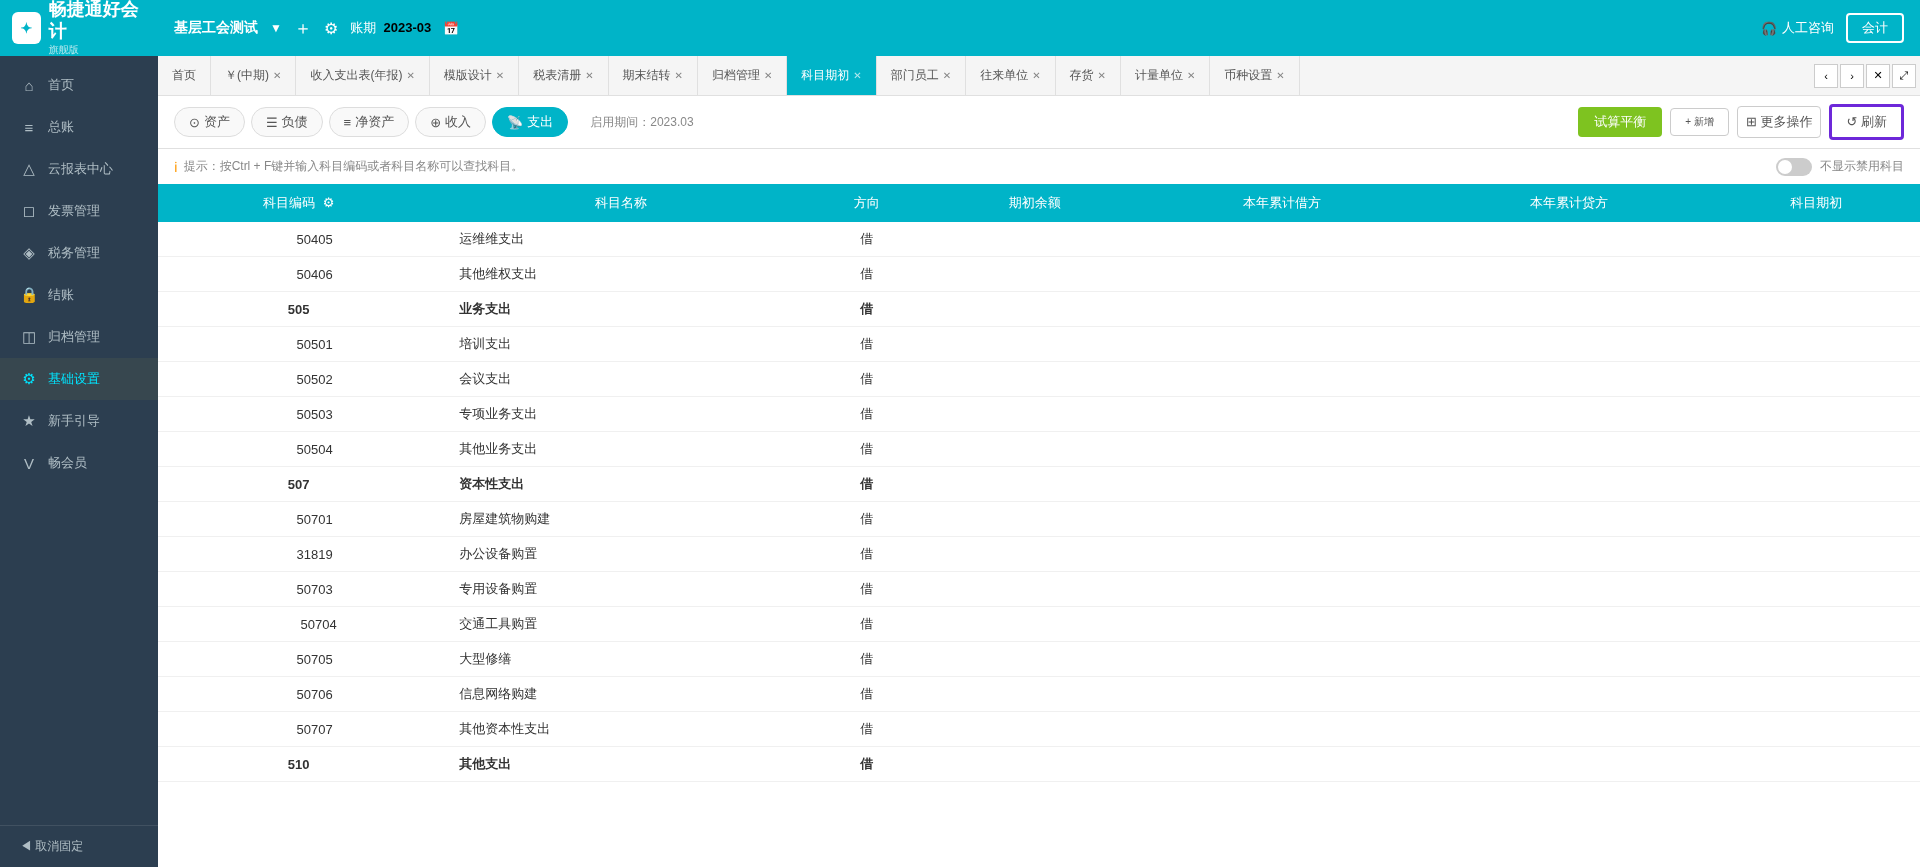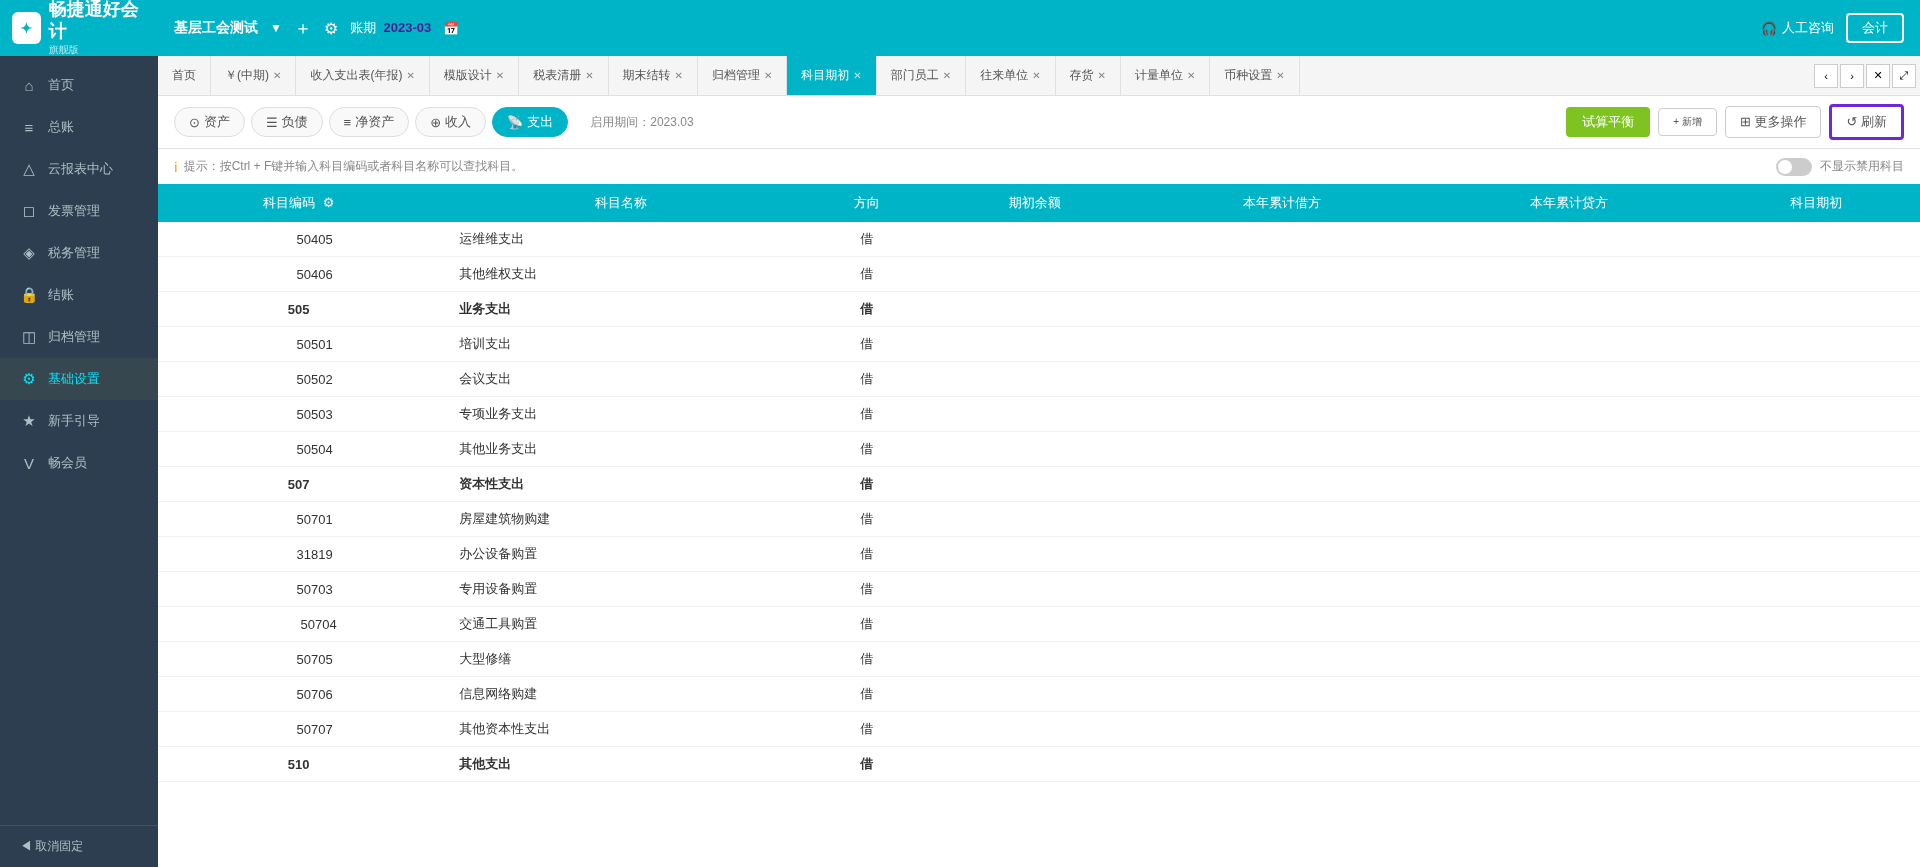--- a/index.html
+++ b/index.html
@@ -21,21 +21,21 @@
     
     .main { flex: 1; display: flex; flex-direction: column; height: 867px; overflow: hidden; }
 
     
     .header { background: #00b4c8; height: 56px; display: flex; align-items: center; padding: 0 16px; gap: 12px; flex-shrink: 0; }
     .header-company { color: white; font-size: 14px; font-weight: bold; }
     .header-dropdown { color: white; font-size: 12px; cursor: pointer; }
     .header-add { color: white; font-size: 18px; cursor: pointer; }
     .header-settings { color: white; font-size: 16px; cursor: pointer; }
     .header-period { color: white; font-size: 13px; }
-    .header-period-val { color: #4c1d95; font-weight: bold; }
+    .header-period-val { color: #000000; font-weight: bold; }
     .header-calendar { color: white; cursor: pointer; }
     .header-right { margin-left: auto; display: flex; align-items: center; gap: 12px; }
     .header-consult { color: white; font-size: 13px; cursor: pointer; display: flex; align-items: center; gap: 4px; }
     .header-user-btn { background: transparent; border: 2px solid white; color: white; padding: 4px 14px; border-radius: 4px; font-size: 13px; cursor: pointer; }
 
     
     .tabbar { background: #f5f5f5; border-bottom: 1px solid #e0e0e0; display: flex; align-items: center; height: 40px; flex-shrink: 0; overflow: hidden; }
     .tab { display: flex; align-items: center; gap: 4px; padding: 0 14px; height: 40px; cursor: pointer; font-size: 12px; color: #555; border-right: 1px solid #e0e0e0; white-space: nowrap; flex-shrink: 0; }
     .tab.active { background: #00b4c8; color: white; }
     .tab-close { font-size: 10px; cursor: pointer; opacity: 0.7; }
@@ -46,21 +46,21 @@
     .content { flex: 1; display: flex; flex-direction: column; overflow: hidden; background: white; }
 
     
     .subtabs { display: flex; align-items: center; padding: 8px 16px; gap: 6px; border-bottom: 1px solid #e0e0e0; flex-shrink: 0; }
     .subtab { display: flex; align-items: center; gap: 4px; padding: 5px 14px; border-radius: 20px; border: 1px solid #ddd; background: #f9f9f9; cursor: pointer; font-size: 13px; color: #555; }
     .subtab.active { background: #00b4c8; color: white; border-color: #00b4c8; }
     .subtabs-period { margin-left: 16px; font-size: 12px; color: #888; }
     .subtabs-actions { margin-left: auto; display: flex; align-items: center; gap: 8px; }
     .btn-balance { background: #7ec320; color: white; border: none; padding: 6px 16px; border-radius: 4px; cursor: pointer; font-size: 13px; }
     .btn-add { background: white; color: #555; border: 1px solid #ccc; padding: 6px 14px; border-radius: 4px; cursor: pointer; font-size: 10px; display: flex; align-items: center; gap: 4px; }
-    .btn-more { background: white; color: #555; border: 1px solid #ccc; padding: 6px 14px; border-radius: 4px; cursor: pointer; font-size: 13px; display: flex; align-items: center; gap: 4px; }
+    .btn-more { background: white; color: #555; border: 1px solid #ccc; padding: 6px 8px; border-radius: 4px; cursor: pointer; font-size: 13px; display: flex; align-items: center; gap: 4px; }
     .btn-refresh { background: white; color: #555; border: 3px solid #6d28d9; padding: 6px 14px; border-radius: 4px; cursor: pointer; font-size: 13px; display: flex; align-items: center; gap: 4px; }
 
     
     .tipbar { display: flex; align-items: center; justify-content: space-between; padding: 8px 16px; font-size: 12px; color: #888; flex-shrink: 0; }
     .tipbar-left { display: flex; align-items: center; gap: 6px; }
     .tip-icon { color: #ff9800; font-size: 14px; }
     .tipbar-right { display: flex; align-items: center; gap: 8px; }
     .toggle { width: 36px; height: 18px; background: #ccc; border-radius: 9px; cursor: pointer; position: relative; }
     .toggle-knob { width: 14px; height: 14px; background: white; border-radius: 50%; position: absolute; top: 2px; left: 2px; transition: left 0.2s; }
 

